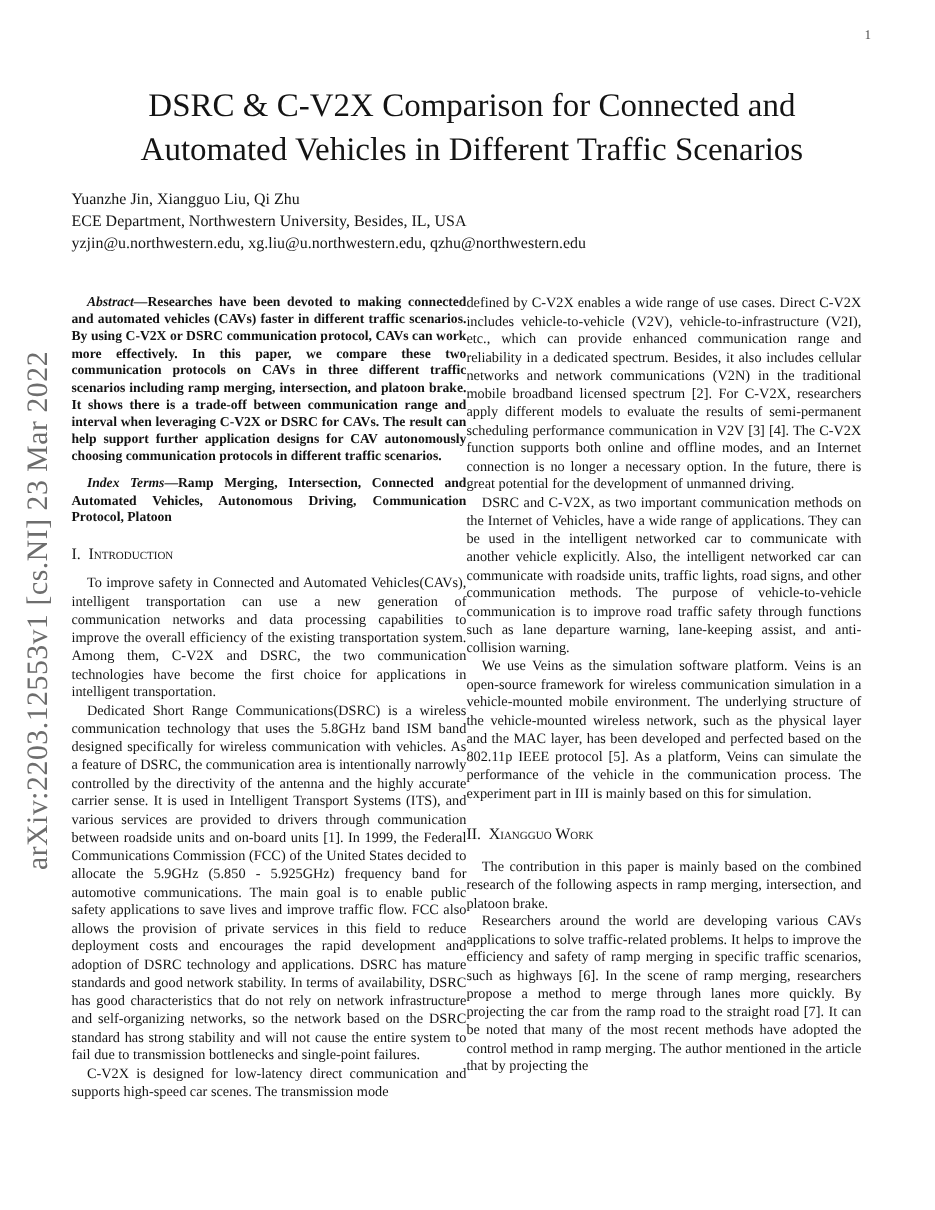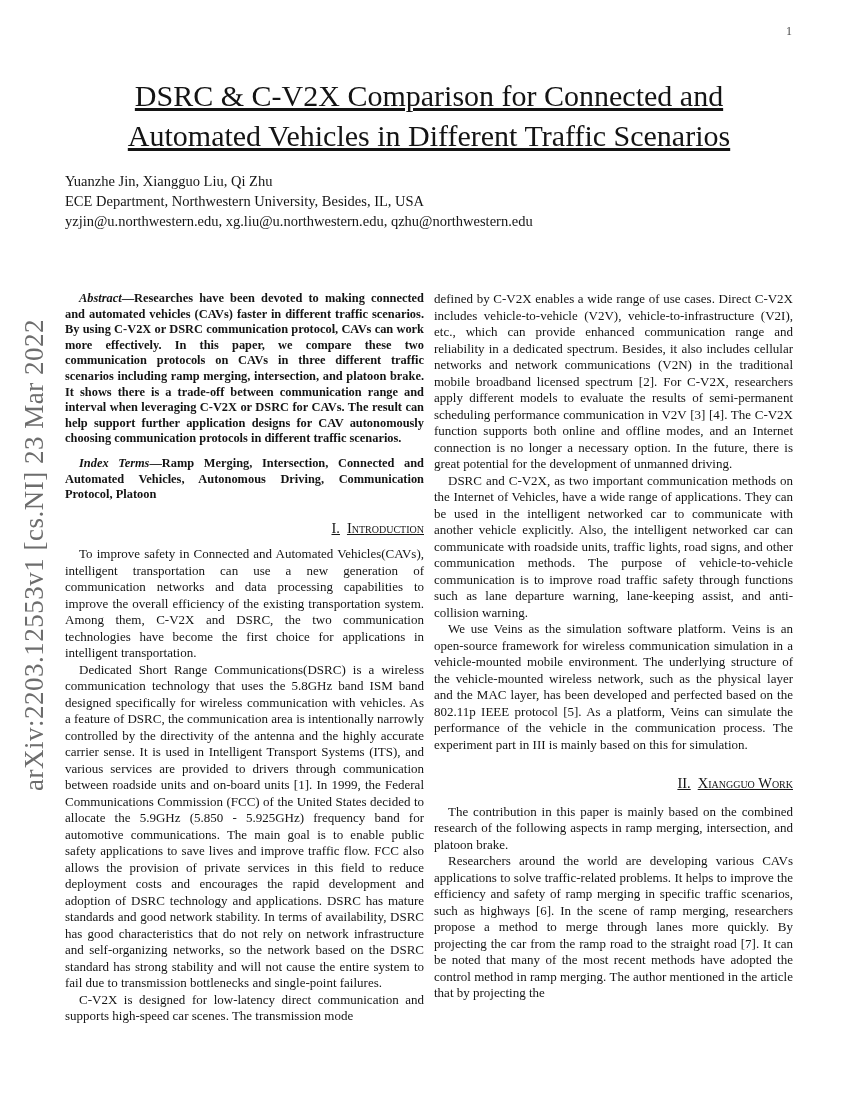--- a/index.html
+++ b/index.html
@@ -29,51 +29,49 @@
   .content {
     position:absolute; left:65px; top:0; width:728px;
   }
   .title {
     margin:76px auto 0 auto;
     max-width:700px;
     text-align:center;
     font-size:30px;
     line-height:40px;
     font-weight:400;
-    text-decoration:underline;
   }
   .byline { text-align:left; font-size:14.5px; line-height:20px; }
   .byline.first { margin-top:15px; }
   .cols {
-    display:flex; gap:10px;
-    margin-top:60px;
+    display:flex; 
+    margin-top:36px;
   }
   .col {
     width:359px;
     text-align:justify;
     font-size:13px;
     line-height:16.5px;
   }
   .abstract-par, .index-par {
     font-weight:bold;
     font-size:12.4px;
     line-height:15.6px;
     text-indent:14px;
   }
   .index-par { margin-top:9px; }
   .lead-label { font-style:italic; }
   .sec-heading {
-    text-align:right;
+    text-align:left;
     text-indent:0;
     font-variant:small-caps;
     font-size:14.5px;
     font-weight:400;
     margin-top:17px;
     margin-bottom:10px;
-    text-decoration:underline;
   }
   .sec-heading .sec-num { margin-right:7px; }
   .sec-heading.second { margin-top:22px; margin-bottom:12px; }
   p.body-par { text-indent:14px; }
   p.body-par.noindent { text-indent:0; }
 </style>
 </head>
 <body>
 
 <div class="page">

